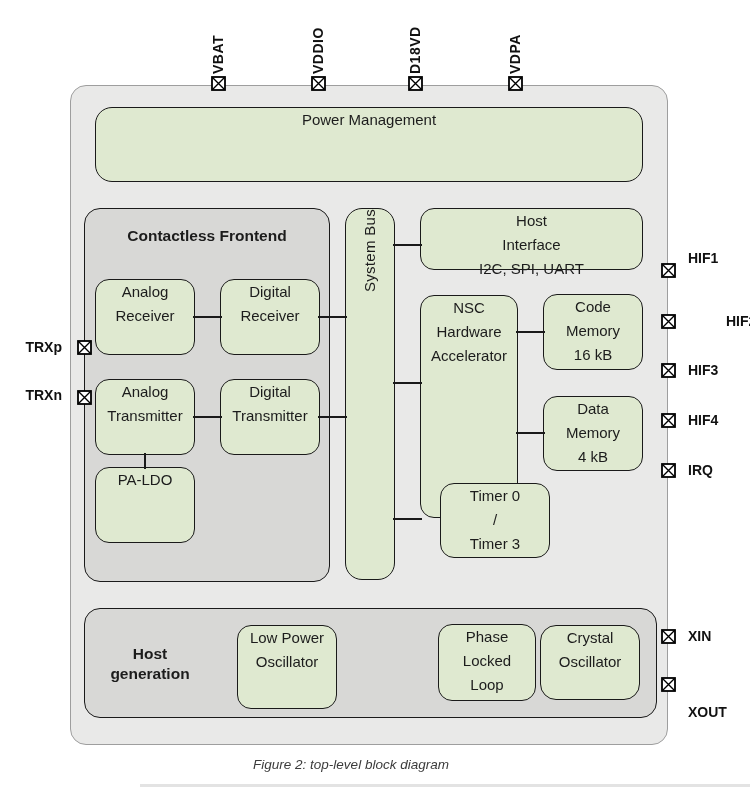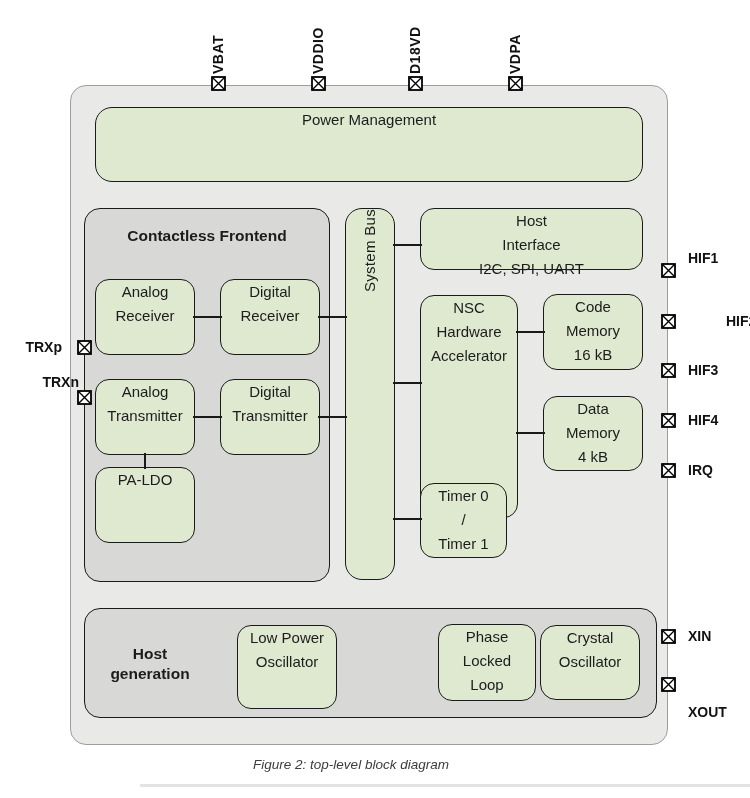--- a/index.html
+++ b/index.html
@@ -167,21 +167,21 @@
   </div>
 
   <div class="pin-label-left" style="top:337px;">TRXp</div>
   <div class="pin" style="left:77px; top:340px;">
     <svg width="15" height="15" viewBox="0 0 15 15">
         <rect x="1" y="1" width="13" height="13" fill="#fff" stroke="#000" stroke-width="1.8"></rect>
         <path d="M1.5 1.5 L13.5 13.5 M13.5 1.5 L1.5 13.5" stroke="#000" stroke-width="1.4"></path>
       </svg>
   </div>
 
-  <div class="pin-label-left" style="top:372px;padding-left:17px;">TRXn</div>
+  <div class="pin-label-left" style="top:385px;">TRXn</div>
   <div class="pin" style="left:77px; top:390px;">
     <svg width="15" height="15" viewBox="0 0 15 15">
         <rect x="1" y="1" width="13" height="13" fill="#fff" stroke="#000" stroke-width="1.8"></rect>
         <path d="M1.5 1.5 L13.5 13.5 M13.5 1.5 L1.5 13.5" stroke="#000" stroke-width="1.4"></path>
       </svg>
   </div>
 
   <div class="pin" style="left:661px; top:263px;">
     <svg width="15" height="15" viewBox="0 0 15 15">
         <rect x="1" y="1" width="13" height="13" fill="#fff" stroke="#000" stroke-width="1.8"></rect>
@@ -290,24 +290,24 @@
     <div>Memory</div>
     <div>16 kB</div>
   </div>
 
   <div class="box" style="left:543px; top:396px; width:100px; height:75px;">
     <div>Data</div>
     <div>Memory</div>
     <div>4 kB</div>
   </div>
 
-  <div class="box" style="left:420px; top:483px; width:87px; height:75px;">
+  <div class="box" style="left:440px; top:483px; width:110px; height:75px;">
     <div>Timer 0</div>
     <div>/</div>
-    <div>Timer 1</div>
+    <div>Timer 3</div>
   </div>
 
   <div class="group" style="left:84px; top:608px; width:573px; height:110px;"></div>
   <div class="group-title" style="left:95px; top:644px; width:110px;">
     <div>Host</div>
     <div>generation</div>
   </div>
 
   <div class="box" style="left:237px; top:625px; width:100px; height:84px;">
     <div>Low Power</div>

